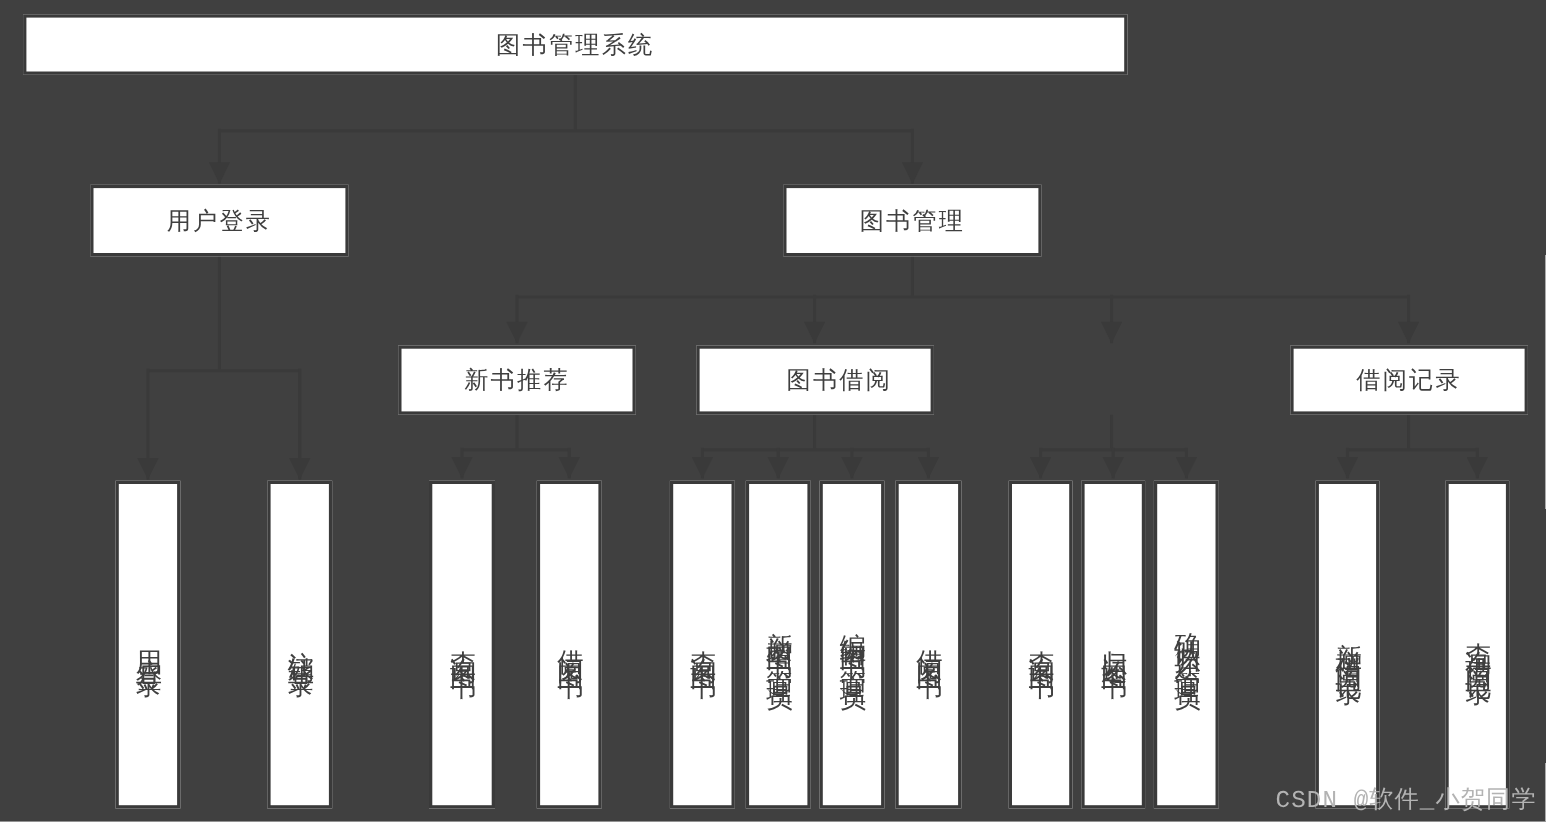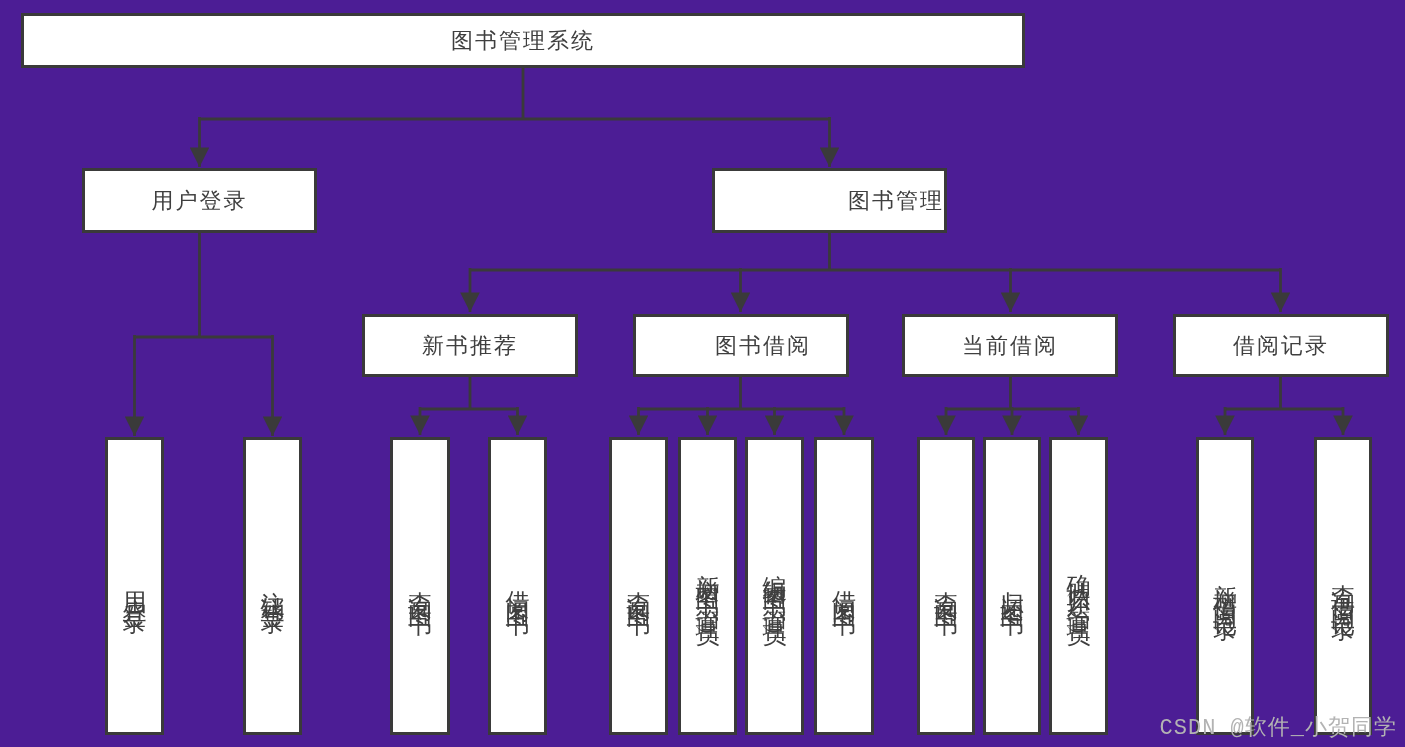--- a/index.html
+++ b/index.html
@@ -8,21 +8,21 @@
     background: #ffffff;
     width: 1405px;
     height: 747px;
     overflow: hidden;
     font-family: "Liberation Sans", sans-serif;
   }
   .canvas {
     position: relative;
     width: 1405px;
     height: 747px;
-    background: #4c1d95;
+    background: #404040;
   }
   .connectors {
     position: absolute;
     left: 0;
     top: 0;
     width: 1405px;
     height: 747px;
     z-index: 1;
   }
   .node {
@@ -113,32 +113,29 @@
     </g>
   </svg>
 
   <div class="node" style="left:21px; top:13px; width:1004px; height:55px;">
     <span class="lbl">图书管理系统</span>
   </div>
 
   <div class="node" style="left:82px; top:168px; width:235px; height:65px;">
     <span class="lbl">用户登录</span>
   </div>
-  <div class="node" style="left:712px; top:168px; width:235px; height:65px;justify-content:flex-end;">
+  <div class="node" style="left:712px; top:168px; width:235px; height:65px;">
     <span class="lbl">图书管理</span>
   </div>
 
   <div class="node" style="left:362px; top:314px; width:216px; height:63px;align-items:center;">
     <span class="lbl">新书推荐</span>
   </div>
   <div class="node" style="left:633px; top:314px; width:216px; height:63px;padding-left:44px;">
     <span class="lbl">图书借阅</span>
-  </div>
-  <div class="node" style="left:902px; top:314px; width:216px; height:63px;">
-    <span class="lbl">当前借阅</span>
   </div>
   <div class="node" style="left:1173px; top:314px; width:216px; height:63px;">
     <span class="lbl">借阅记录</span>
   </div>
 
   <div class="node leaf" style="left:105px; width:59px;">
     <span class="lbl">用户登录</span>
   </div>
   <div class="node leaf" style="left:243px; width:59px;">
     <span class="lbl">注销登录</span>

